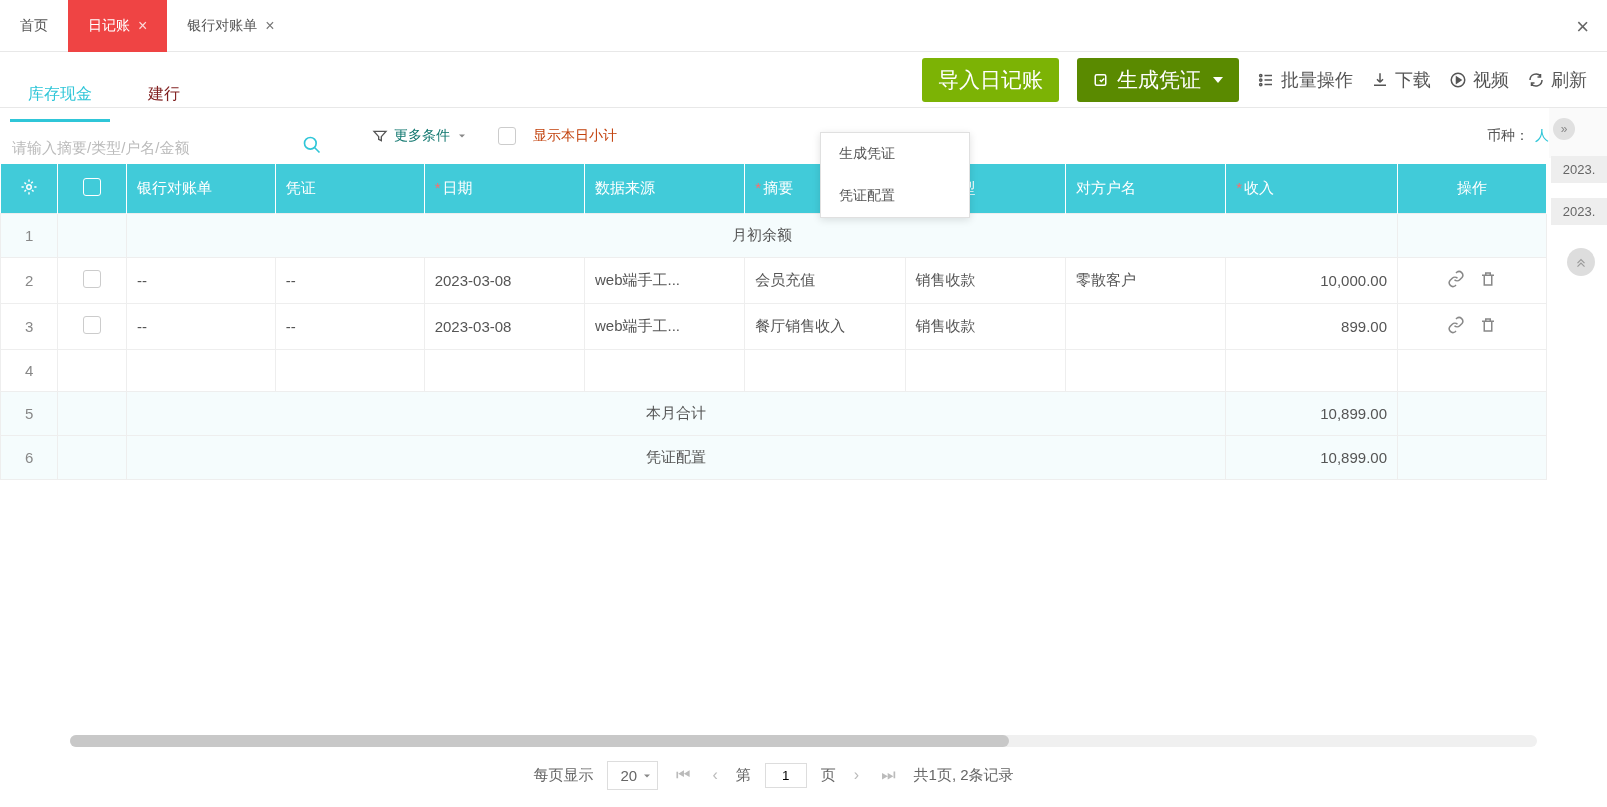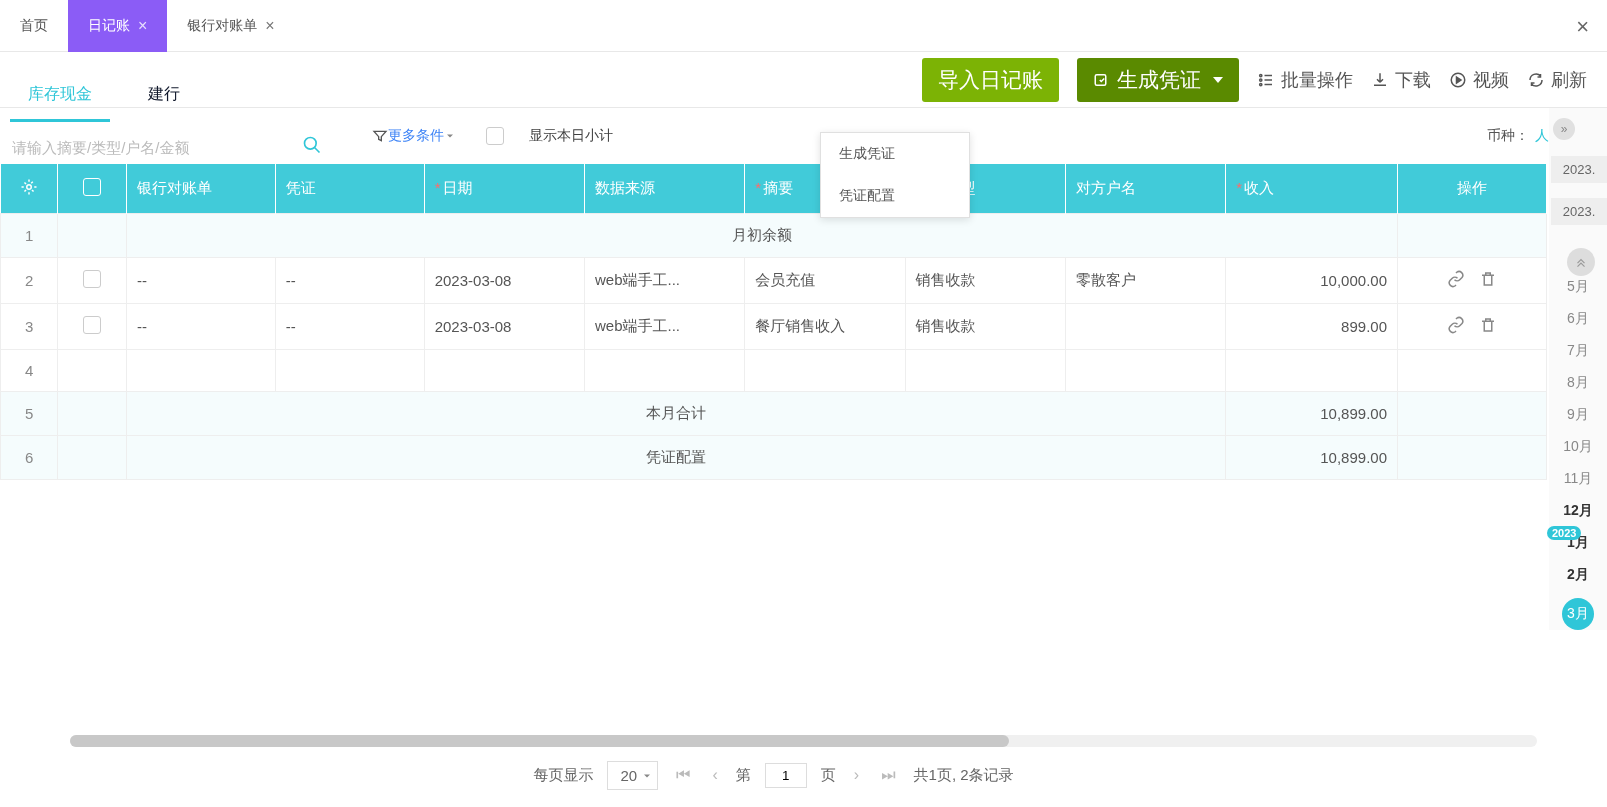--- a/index.html
+++ b/index.html
@@ -1,46 +1,46 @@
 <!DOCTYPE html>
 <html><head>
 <meta charset="utf-8">
 <style>
 * { box-sizing: border-box; margin: 0; padding: 0; }
 body { font-family: "Microsoft YaHei", Arial, sans-serif; font-size: 14px; color: #333; background: #fff; overflow: hidden; }
 
 
 .top-tabs { display: flex; align-items: center; height: 52px; border-bottom: 1px solid #e8e8e8; position: relative; }
 .top-tab { padding: 0 20px; height: 52px; display: flex; align-items: center; gap: 8px; cursor: pointer; color: #555; }
-.top-tab.active { background: #8b5cf6; color: #fff; }
+.top-tab.active { background: #ef4444; color: #fff; }
 .top-tab .close-x { font-size: 16px; opacity: 0.8; }
 .global-close { position: absolute; right: 18px; top: 14px; font-size: 22px; color: #666; cursor: pointer; }
 
 
 .subtab-row { display: flex; align-items: center; height: 56px; border-bottom: 1px solid #e8e8e8; position: relative; padding-right: 20px; }
 .sub-tabs { display: flex; height: 100%; margin-top: 29px; }
-.sub-tab { padding: 0 28px; display: flex; align-items: center; font-size: 16px; color: #0f172a; cursor: pointer; position: relative; }
+.sub-tab { padding: 0 28px; display: flex; align-items: center; font-size: 16px; color: #7f1d1d; cursor: pointer; position: relative; }
 .sub-tab.active { color: #2fc6d8; font-weight: 500; }
 .sub-tab.active::after { content: ""; position: absolute; left: 10px; right: 10px; bottom: 0; height: 3px; background: #2fc6d8; }
 .action-buttons { margin-left: auto; display: flex; align-items: center; gap: 18px; }
 .btn { padding: 8px 16px; border-radius: 3px; cursor: pointer; font-size: 21px; display: inline-flex; align-items: center; gap: 6px; border: none; }
 .btn-green { background: #7cb305; color: #fff; }
 .btn-darkgreen { background: #5a8a00; color: #fff; position: relative; }
 .btn-darkgreen::after { content: ""; display: inline-block; width: 0; height: 0; border-left: 5px solid transparent; border-right: 5px solid transparent; border-top: 6px solid #fff; margin-left: 6px; }
 .action-link { display: inline-flex; align-items: center; gap: 6px; color: #555; cursor: pointer; font-size: 18px; }
 .icon-svg { width: 18px; height: 18px; }
 
 
 .filter-row { display: flex; align-items: center; height: 56px; padding: 0 12px; gap: 30px; position: relative; }
 .search-wrap { display: flex; align-items: center; gap: 10px; width: 330px; border-bottom: 1px solid transparent; margin-top: 23px; }
 .search-input { border: none; outline: none; font-size: 15px; width: 280px; padding: 6px 0; color: #333; }
 .search-input::placeholder { color: #bbb; }
 .search-icon { color: #2fc6d8; font-size: 20px; }
-.more-filter { display: inline-flex; align-items: center; color: #3b82f6; cursor: pointer; }
-.checkbox-wrap { display: inline-flex; align-items: center; gap: 25px; color: #404040; }
+.more-filter { display: inline-flex; align-items: center; gap: 6px; color: #0f766e; cursor: pointer; }
+.checkbox-wrap { display: inline-flex; align-items: center; gap: 17px; color: #c2410c; }
 .chk { width: 18px; height: 18px; border: 1px solid #ccc; border-radius: 3px; }
 .currency-wrap { margin-left: auto; color: #555; display: flex; align-items: center; gap: 6px; }
 .currency-val { color: #2fc6d8; }
 
 
 .dropdown-menu { position: absolute; top: 132px; left: 820px; width: 150px; background: #fff; border: 1px solid #e0e0e0; box-shadow: 0 2px 8px rgba(0,0,0,0.12); z-index: 100; }
 .dropdown-item { padding: 12px 18px; cursor: pointer; color: #555; }
 
 
 .table-wrap { position: relative; width: calc(100% - 60px); overflow-x: auto; }
@@ -308,36 +308,20 @@
 
 <div class="right-panel">
   <div class="collapse-icon">»</div>
   <div class="year-sel"><span>2023.</span></div>
   <div class="year-sel second"><span>2023.</span></div>
   <div class="scroll-top-icon">
     <svg width="14" height="14" viewBox="0 0 24 24" fill="none" stroke="#999" stroke-width="2">
         <path d="M6 14l6-6 6 6M6 20l6-6 6 6"></path>
       </svg>
   </div>
-  <div class="month-list">
-    <div class="month-item">5月</div>
-    <div class="month-item">6月</div>
-    <div class="month-item">7月</div>
-    <div class="month-item">8月</div>
-    <div class="month-item">9月</div>
-    <div class="month-item">10月</div>
-    <div class="month-item">11月</div>
-    <div class="month-item bold">12月</div>
-    <div class="month-item bold" style="position:relative">
-      <span class="year-badge">2023</span>
-      <span>1月</span>
-    </div>
-    <div class="month-item bold">2月</div>
-    <div class="month-item active">3月</div>
-  </div>
 </div>
 
 <div class="pagination">
   <span>每页显示</span>
   <span class="page-select">
     <span>20</span>
     <svg width="12" height="12" viewBox="0 0 24 24" fill="#888" style="position:absolute;right:4px;top:8px">
         <path d="M6 9l6 6 6-6z"></path>
       </svg>
   </span>

